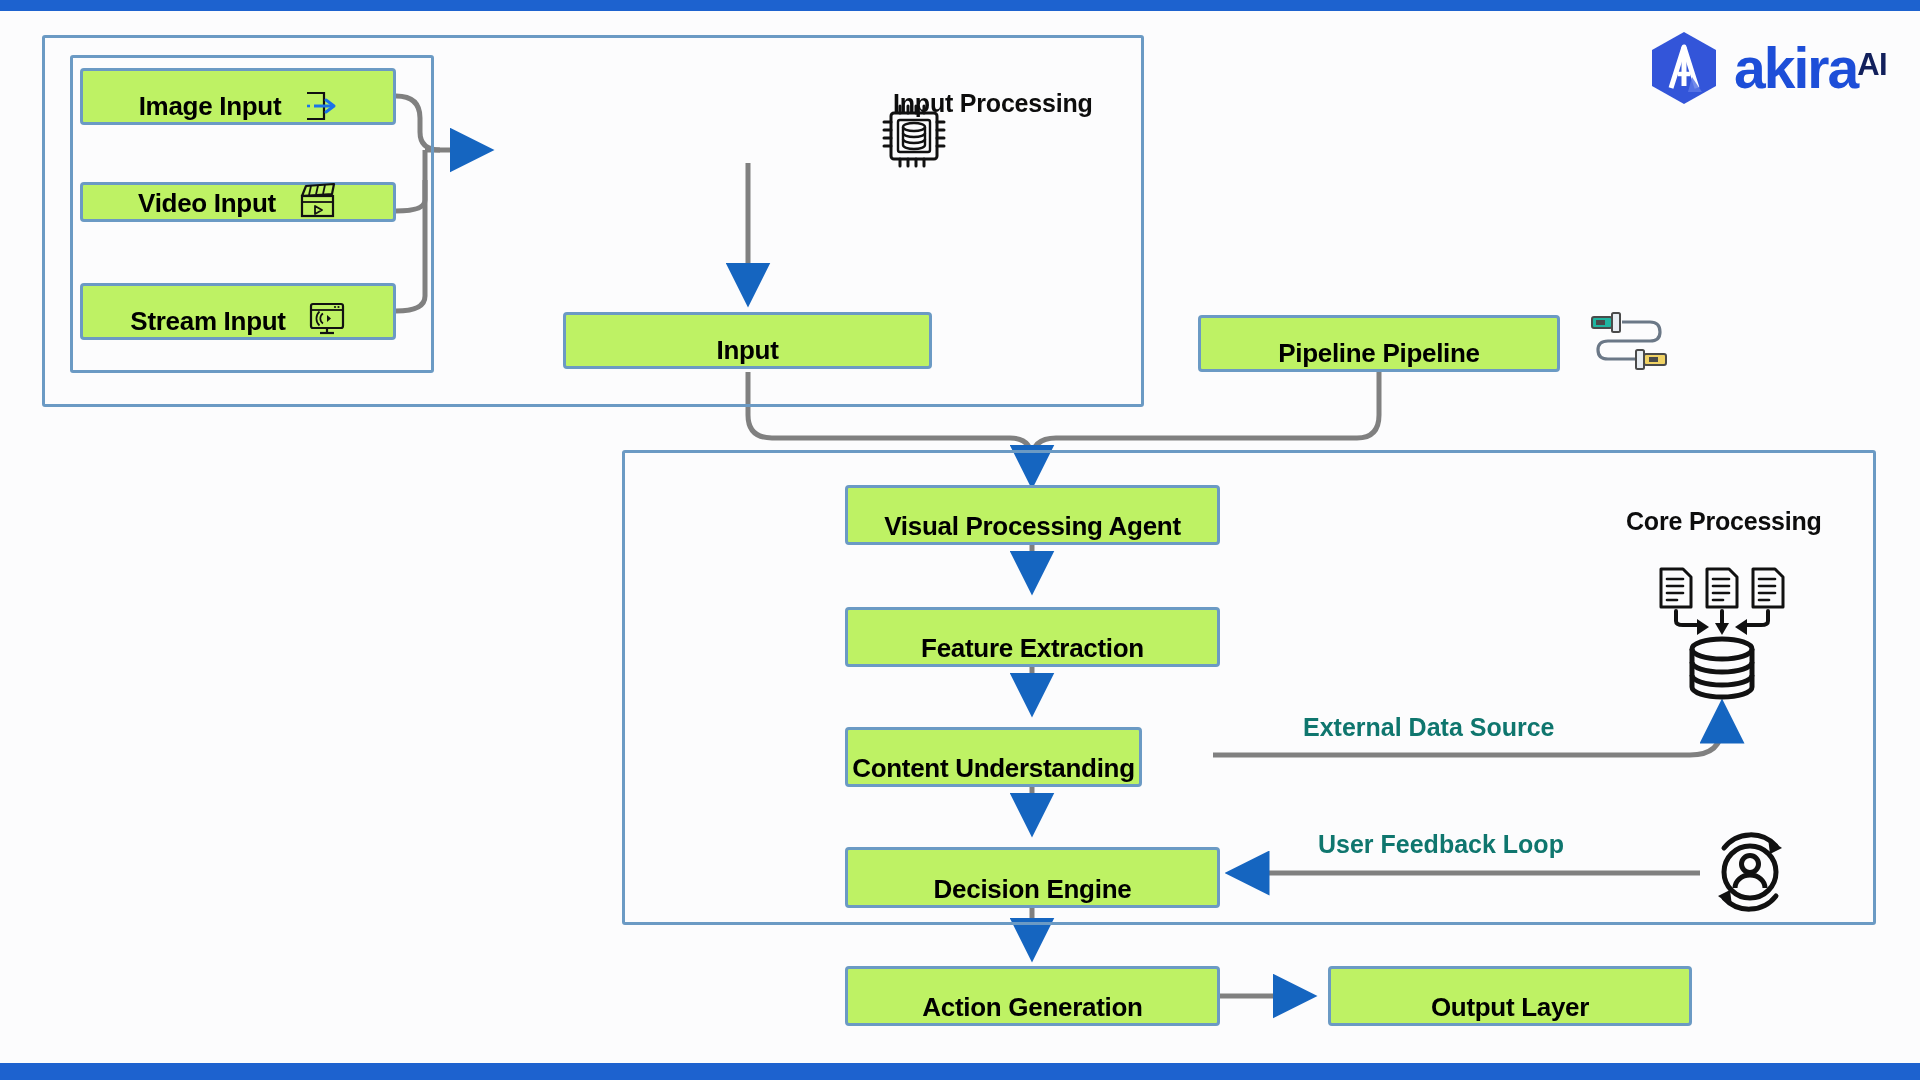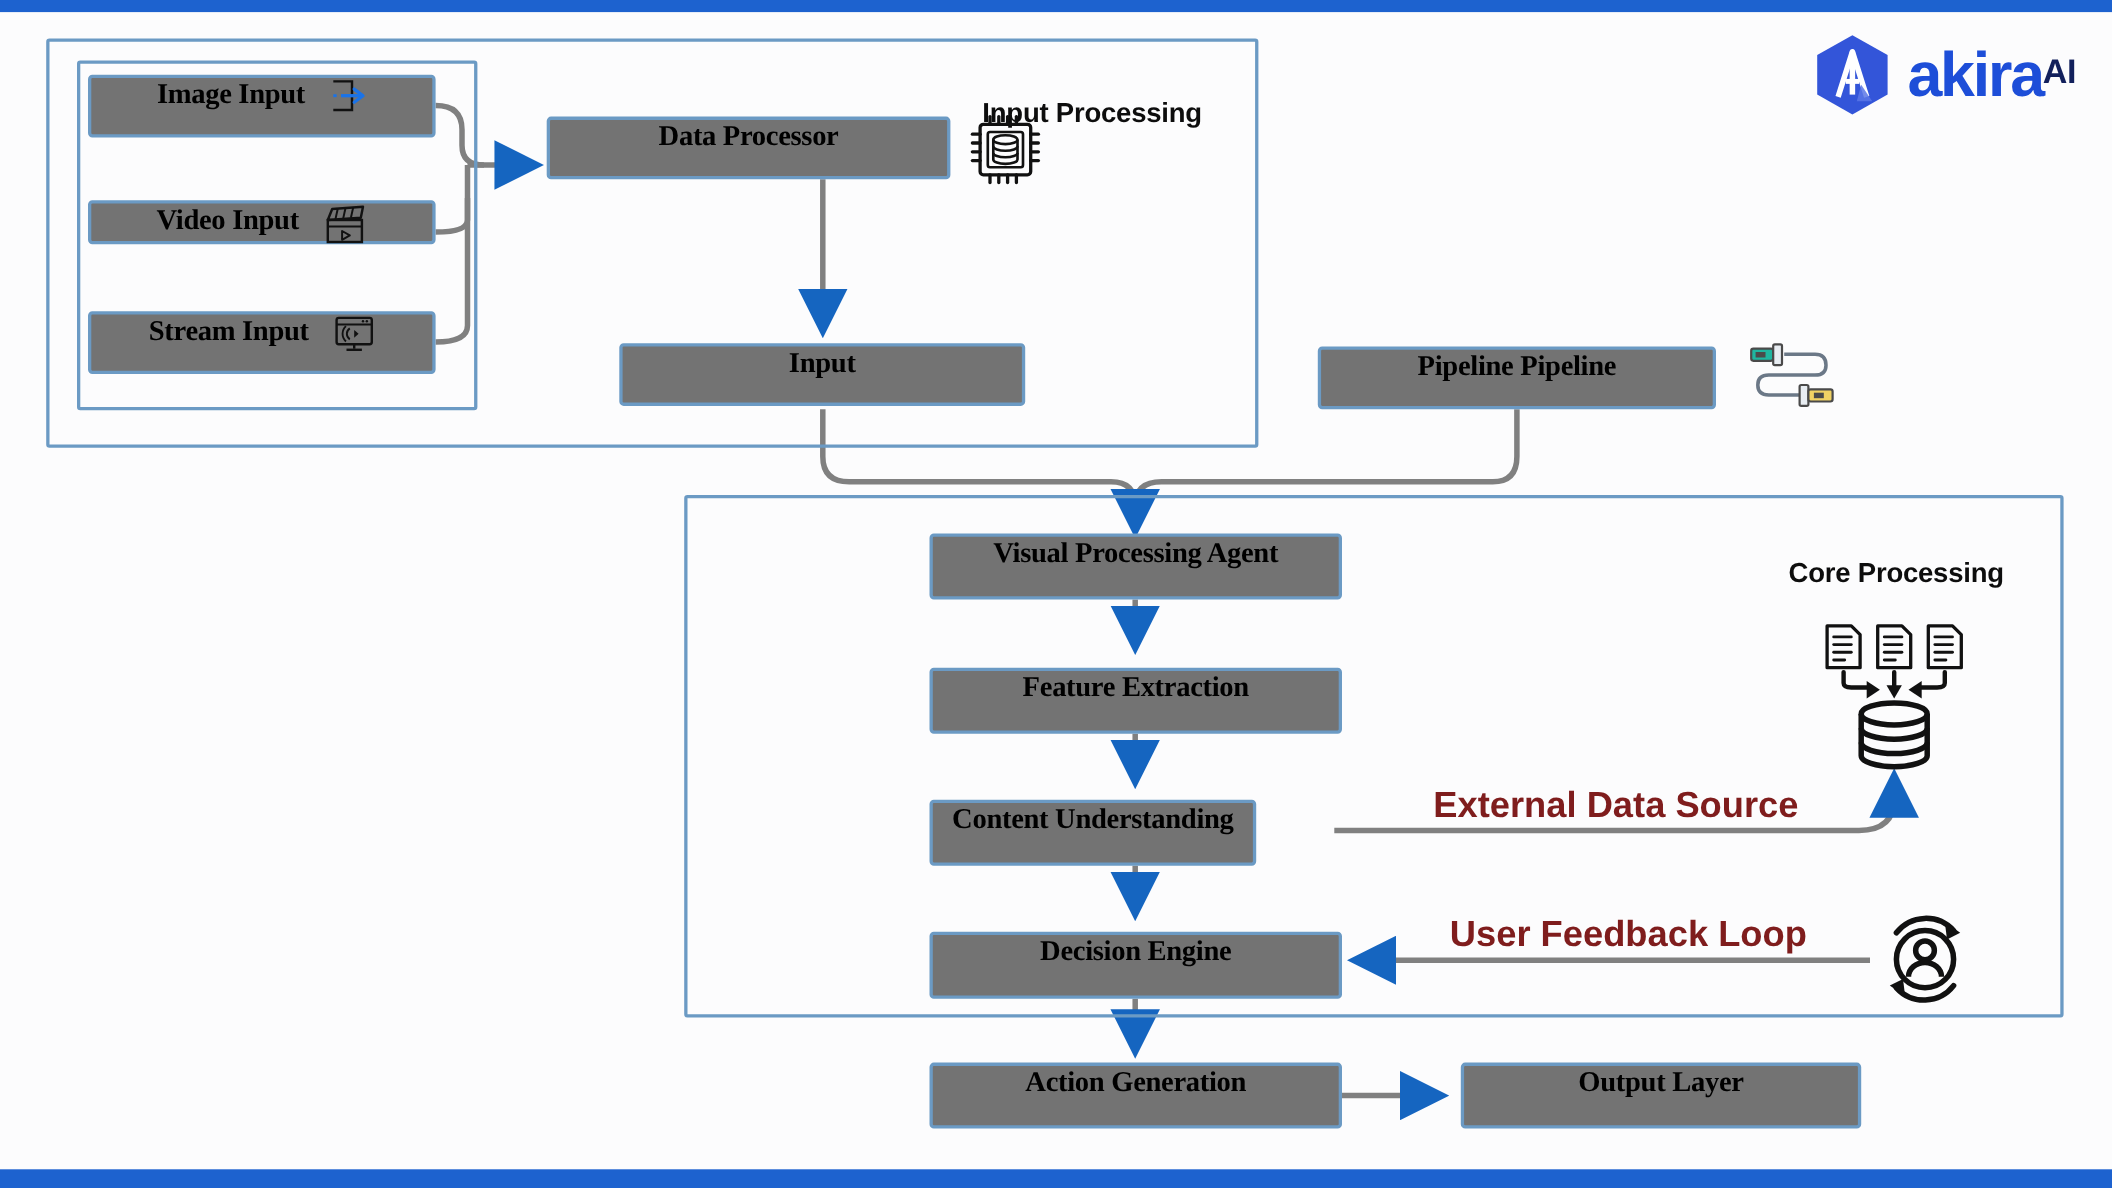--- a/index.html
+++ b/index.html
@@ -33,38 +33,37 @@
     letter-spacing:-0.2px;
     margin-top:40px;
   }
 
   
   .node{
     position:absolute;
     box-sizing:border-box;
     border:3px solid #6b9ac4;
     border-radius:4px;
-    background:#737373;
+    background:#bef264;
     display:flex;
-    align-items:flex-start;
+    align-items:flex-end;
     justify-content:center;
     font-size:26px;
     font-weight:bold;
     color:#000;
     letter-spacing:-0.3px;
-    font-family:Liberation Serif, serif;
   }
   .node.with-icon{justify-content:center;gap:22px;}
   .node .lbl{white-space:nowrap;}
 
   .edge-label{
     position:absolute;
-    font-size:33px;
+    font-size:25px;
     font-weight:bold;
-    color:#7f1d1d;
+    color:#0f766e;
     white-space:nowrap;
   }
 
   .iconbox{position:absolute;display:block;}
   svg{display:block;overflow:visible;}
   .inline-icon{display:inline-block;vertical-align:middle;}
 </style>
 </head>
 <body>
 
@@ -153,23 +152,20 @@
           <circle cx="30.5" cy="6" r="1.1" fill="#111"></circle>
         <path d="M19,14 L23,17.5 L19,21 Z" fill="#111"></path>
         <path d="M15,12.5 A6,6 0 0 0 15,22.5" fill="none" stroke="#111" stroke-width="1.7"></path>
         <path d="M11.5,10.5 A9.5,9.5 0 0 0 11.5,24.5" fill="none" stroke="#111" stroke-width="1.7"></path>
         <line x1="19" y1="27" x2="19" y2="31" stroke="#111" stroke-width="2.2"></line>
         <line x1="12" y1="32" x2="26" y2="32" stroke="#111" stroke-width="2.2"></line>
       </svg>
     </span>
   </div>
 
-  <div class="node" style="left:497px;top:106px;width:367px;height:57px;">
-    <span class="lbl">Data Processor</span>
-  </div>
 
   <div class="node" style="left:563px;top:312px;width:369px;height:57px;">
     <span class="lbl">Input</span>
   </div>
 
   <div class="node" style="left:1198px;top:315px;width:362px;height:57px;">
     <span class="lbl">Pipeline Pipeline</span>
   </div>
 
   <div class="node" style="left:845px;top:485px;width:375px;height:60px;">

